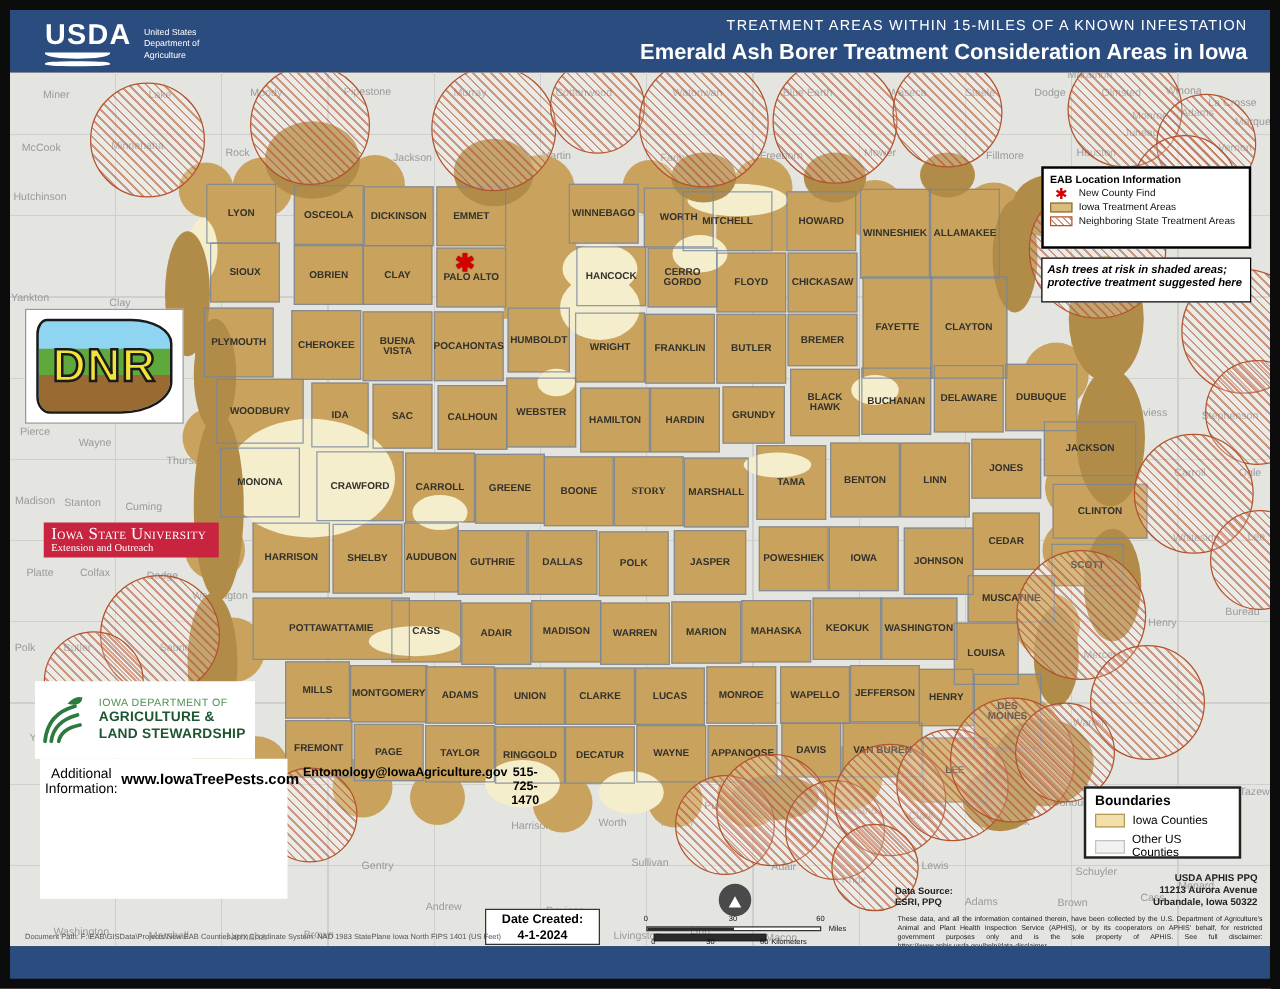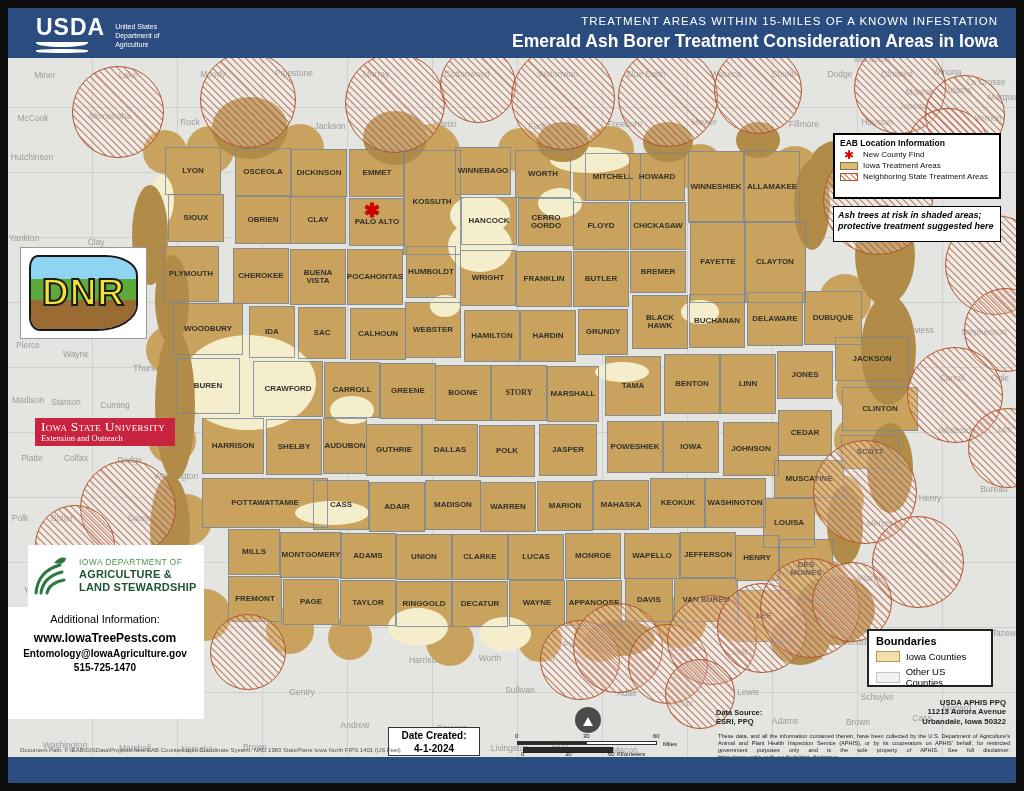--- a/index.html
+++ b/index.html
@@ -45,22 +45,22 @@
   .dnr-word{position:absolute;inset:0;display:flex;align-items:center;justify-content:center;
             font-size:37px;font-weight:bold;color:#F2E23A;-webkit-text-stroke:2px #1a1a1a;letter-spacing:1px}
   .isu-box{left:35px;top:418px;width:140px;height:28px;background:#C8243F;color:#fff;
            font-family:"Liberation Serif",serif;padding:2px 6px;box-sizing:border-box;position:absolute}
   .isu1{font-variant:small-caps;font-size:13.5px;line-height:1.05;letter-spacing:.3px}
   .isu2{font-size:8.5px;line-height:1}
   .idals-box{left:28px;top:545px;width:176px;height:62px;display:flex;align-items:center;gap:5px;padding:4px}
   .idals-text{line-height:1.15}
   .idals1{font-size:8.5px;color:#4D9150;letter-spacing:.4px}
   .idals2,.idals3{font-size:11px;font-weight:bold;color:#1E5631;letter-spacing:.2px}
-  .info-box{left:6px;top:607px;width:198px;height:112px;text-align:center;padding:6px 4px;
-            display:flex;flex-direction:column;gap:3px}
+  .info-box{left:32px;top:607px;width:198px;height:112px;text-align:center;padding:6px 4px;
+            display:flex;gap:3px}
   .info-title{font-size:11px}
   .info-url{font-size:12px;font-weight:bold;margin-top:3px}
   .info-org{font-size:9.3px;line-height:1.2;margin-top:4px}
   .info-email{font-size:10px;font-weight:bold}
   .info-phone{font-size:10px;font-weight:bold}
   .eab-legend{left:833px;top:133px;width:168px;height:66px;border:2px solid #000;padding:3px 5px}
   .eab-title{font-size:8.5px;font-weight:bold;margin-bottom:2px}
   .eab-row{display:flex;align-items:center;gap:5px;margin-top:2px;font-size:8px;color:#111}
   .ic-star{color:#d40000;font-size:12px;line-height:8px;width:18px;text-align:center}
   .sw{width:18px;height:8px;box-sizing:border-box;flex:0 0 auto}
@@ -392,30 +392,27 @@
       </div>
         <div class="cbox" style="left: 235px; top: 148px; width: 56px; height: 48px;">
         <span>OSCEOLA</span>
       </div>
         <div class="cbox" style="left: 291px; top: 149px; width: 56px; height: 48px;">
         <span>DICKINSON</span>
       </div>
         <div class="cbox" style="left: 349px; top: 149px; width: 56px; height: 48px;">
         <span>EMMET</span>
       </div>
-        <div class="cbox" style="left: 403px; top: 149.5px; width: 58px; height: 105px;">
-        <span>KOSSUTH</span>
-      </div>
         <div class="cbox" style="left: 455px; top: 147px; width: 56px; height: 48px;">
         <span>WINNEBAGO</span>
       </div>
         <div class="cbox" style="left: 515px; top: 150px; width: 56px; height: 48px;">
         <span>WORTH</span>
       </div>
-        <div class="cbox" style="left: 585px; top: 153px; width: 56px; height: 48px;">
+        <div class="cbox" style="left: 546px; top: 153px; width: 72px; height: 48px;">
         <span>MITCHELL</span>
       </div>
         <div class="cbox" style="left: 629px; top: 153px; width: 56px; height: 48px;">
         <span>HOWARD</span>
       </div>
         <div class="cbox" style="left: 688px; top: 151px; width: 56px; height: 72px;">
         <span>WINNESHIEK</span>
       </div>
         <div class="cbox" style="left: 744px; top: 151px; width: 56px; height: 72px;">
         <span>ALLAMAKEE</span>
@@ -507,21 +504,21 @@
         <div class="cbox" style="left: 689px; top: 294px; width: 56px; height: 54px; text-align: right;">
         <span>BUCHANAN</span>
       </div>
         <div class="cbox" style="left: 747px; top: 292px; width: 56px; height: 54px;">
         <span>DELAWARE</span>
       </div>
         <div class="cbox" style="left: 804px; top: 291px; width: 58px; height: 54px;">
         <span>DUBUQUE</span>
       </div>
         <div class="cbox" style="left: 176px; top: 358px; width: 64px; height: 56px;">
-        <span>BUREN</span>
+        <span>MONONA</span>
       </div>
         <div class="cbox" style="left: 253px; top: 361px; width: 70px; height: 56px;">
         <span>CRAWFORD</span>
       </div>
         <div class="cbox" style="left: 324px; top: 362px; width: 56px; height: 56px;">
         <span>CARROLL</span>
       </div>
         <div class="cbox" style="left: 380px; top: 363px; width: 56px; height: 56px;">
         <span>GREENE</span>
       </div>

